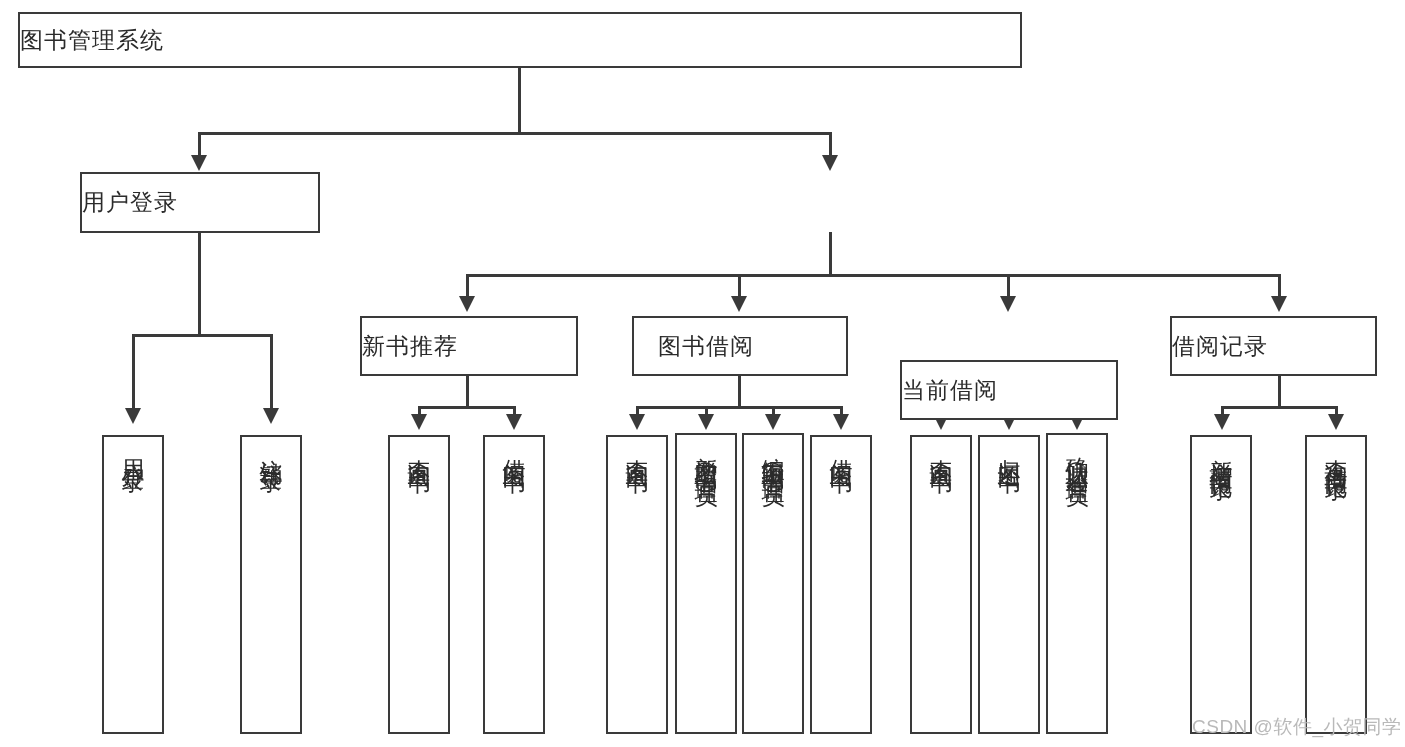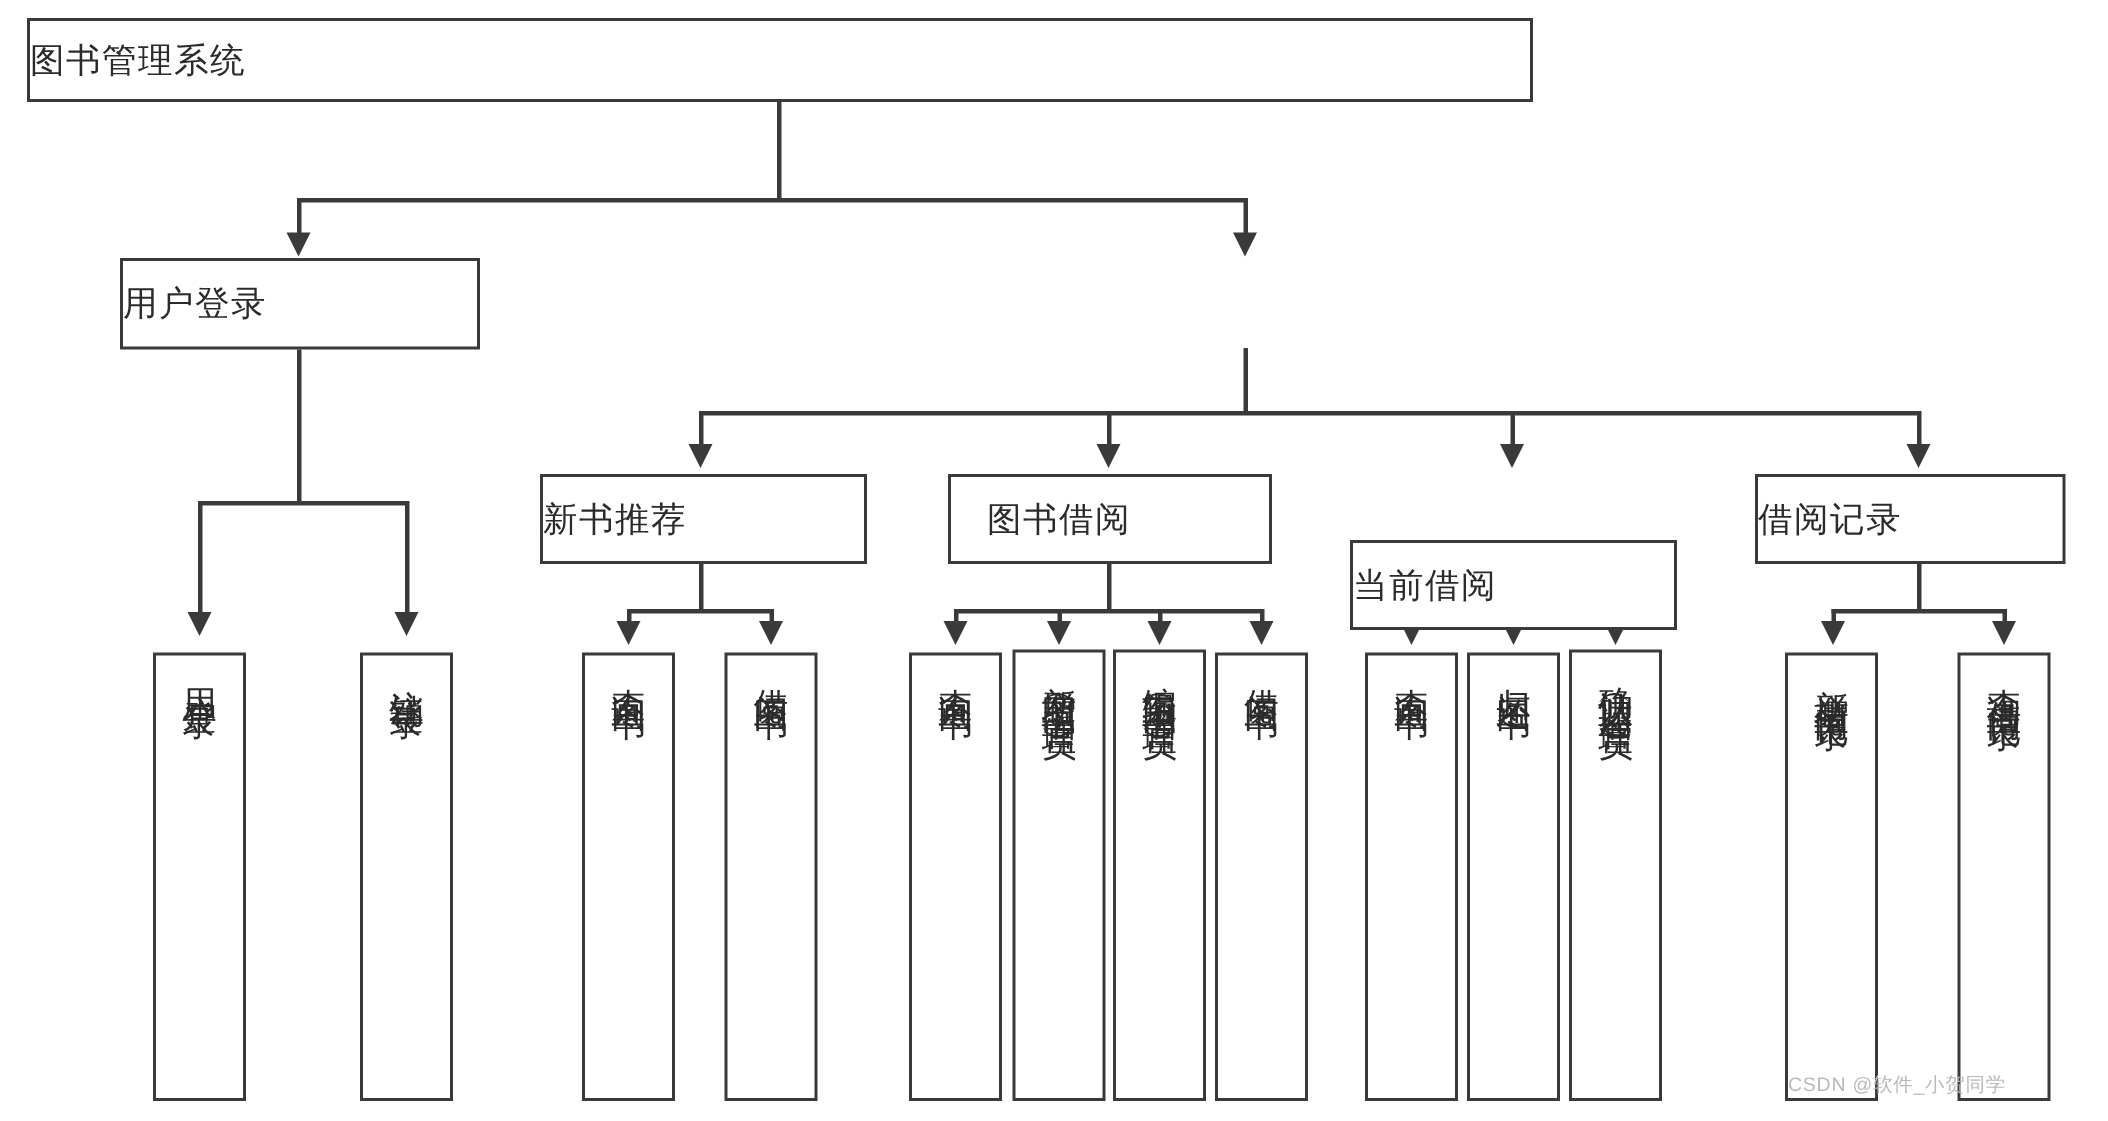--- a/index.html
+++ b/index.html
@@ -52,21 +52,21 @@
     position: absolute;
     width: 0;
     height: 0;
     border-left: 8px solid transparent;
     border-right: 8px solid transparent;
     border-top: 16px solid #3a3a3a;
   }
   .watermark {
     position: absolute;
     color: #b9b9b9;
-    font-size: 13px;
+    font-size: 19px;
     white-space: nowrap;
     letter-spacing: 0.5px;
   }
 </style>
 </head>
 <body>
 
 <div id="canvas">
 
   <div class="conn v" style="left:518px; top:67px; height:67px;"></div>

